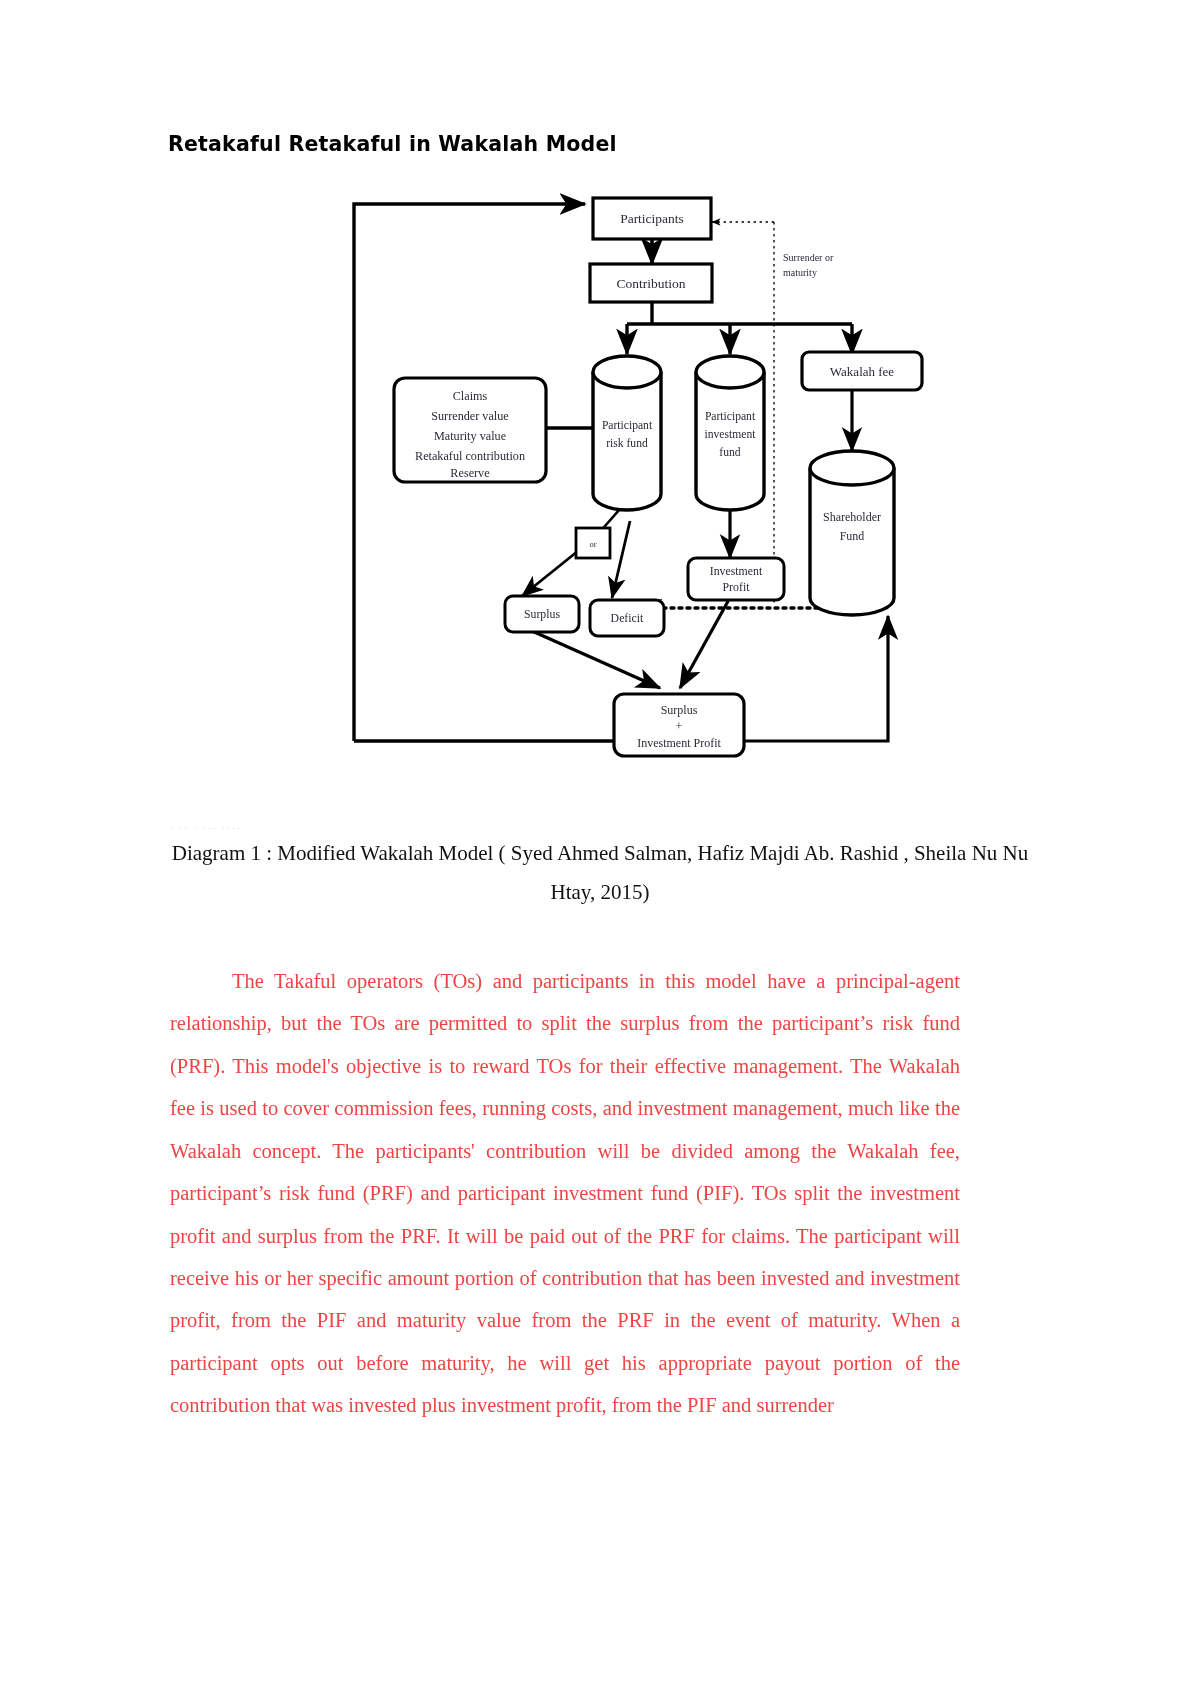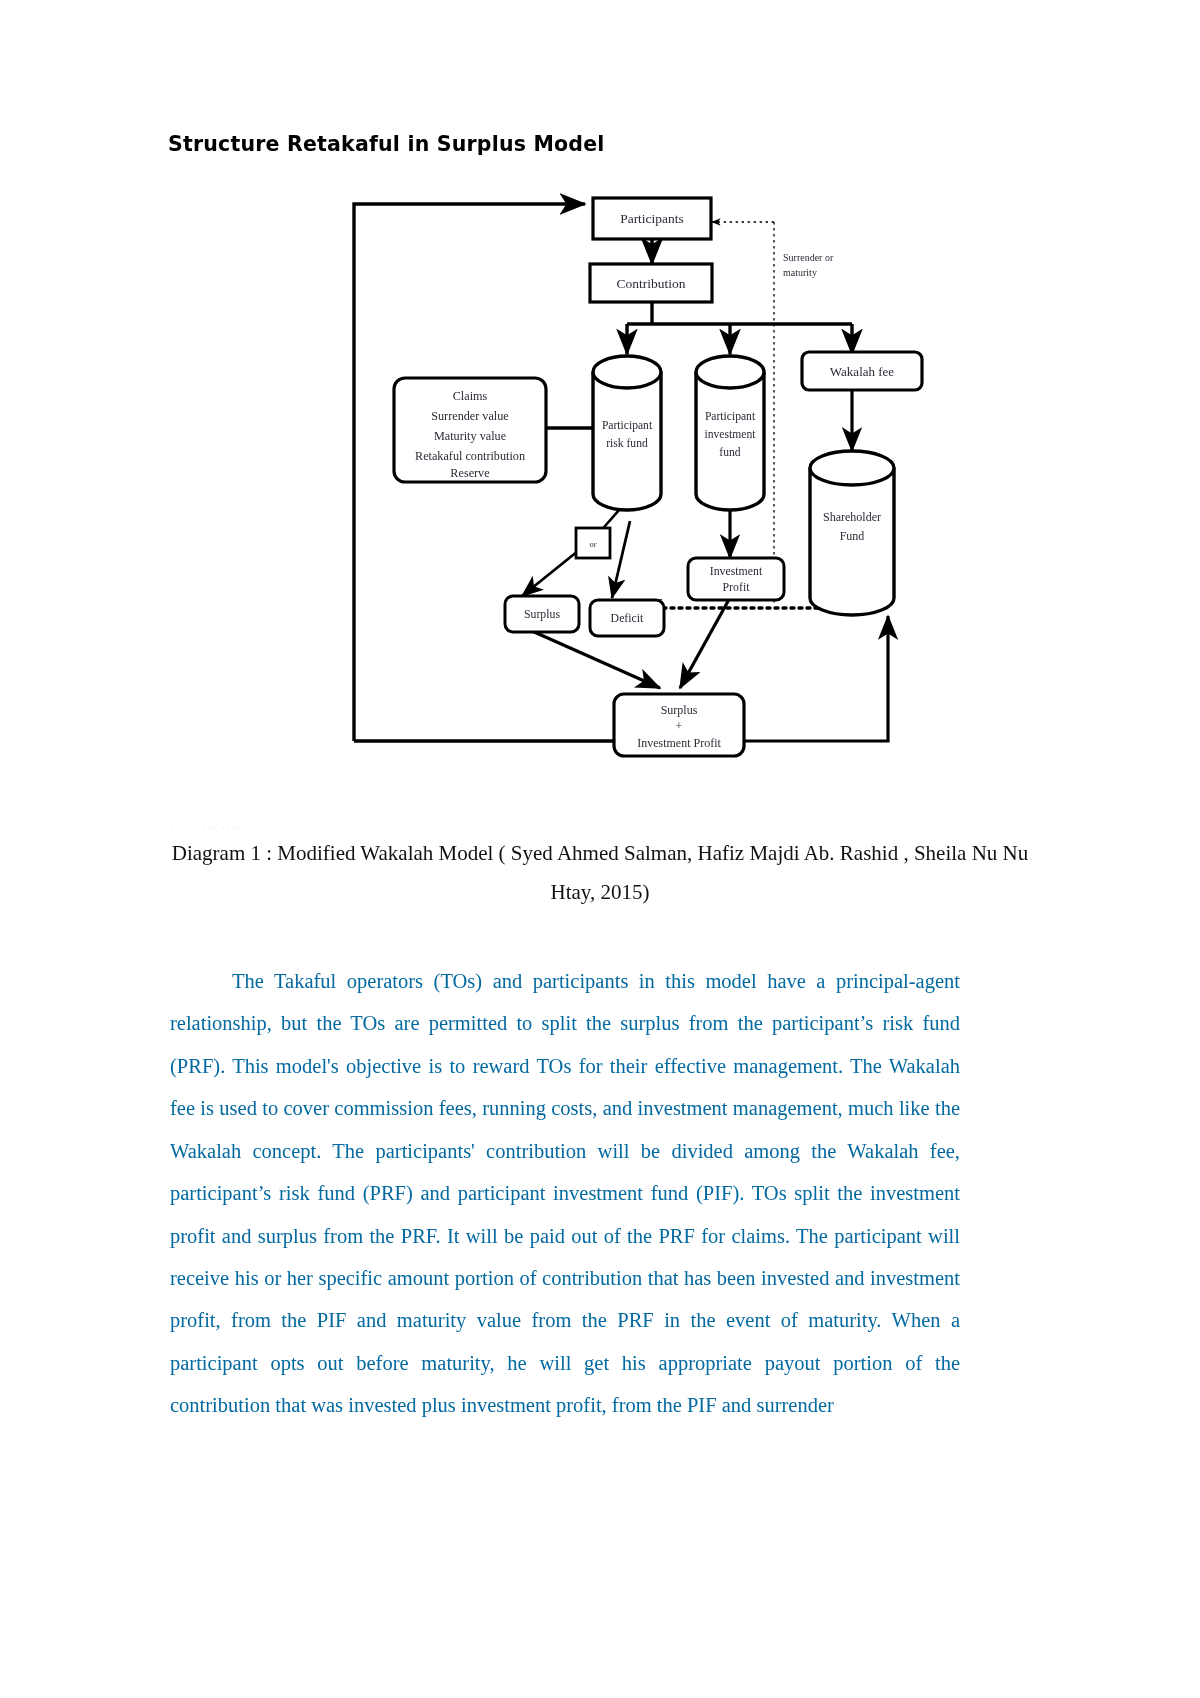--- a/index.html
+++ b/index.html
@@ -72,29 +72,29 @@
   
   .body-text {
     position: absolute;
     left: 170px;
     top: 960px;
     width: 790px;
     font-size: 20.5px;
     line-height: 2.07;
     text-align: justify;
     text-indent: 62px;
-    color: #0369a1;
+    color: #ef4444;
   }
 </style>
 </head>
 <body>
 
 <div class="page">
 
-  <div class="title">Structure Retakaful in Surplus Model</div>
+  <div class="title">Retakaful Retakaful in Wakalah Model</div>
 
   <div class="diagram">
     <svg width="620" height="610" viewBox="0 0 620 610" xmlns="http://www.w3.org/2000/svg">
       <defs>
         <marker id="arrow" markerWidth="9" markerHeight="9" refX="7.5" refY="3.2" orient="auto">
           <path d="M0,0 L8,3.2 L0,6.4 L2,3.2 z" fill="#000"></path>
         </marker>
         <marker id="arrowS" markerWidth="8" markerHeight="8" refX="6.6" refY="2.8" orient="auto">
           <path d="M0,0 L7,2.8 L0,5.6 L1.8,2.8 z" fill="#000"></path>
         </marker>

